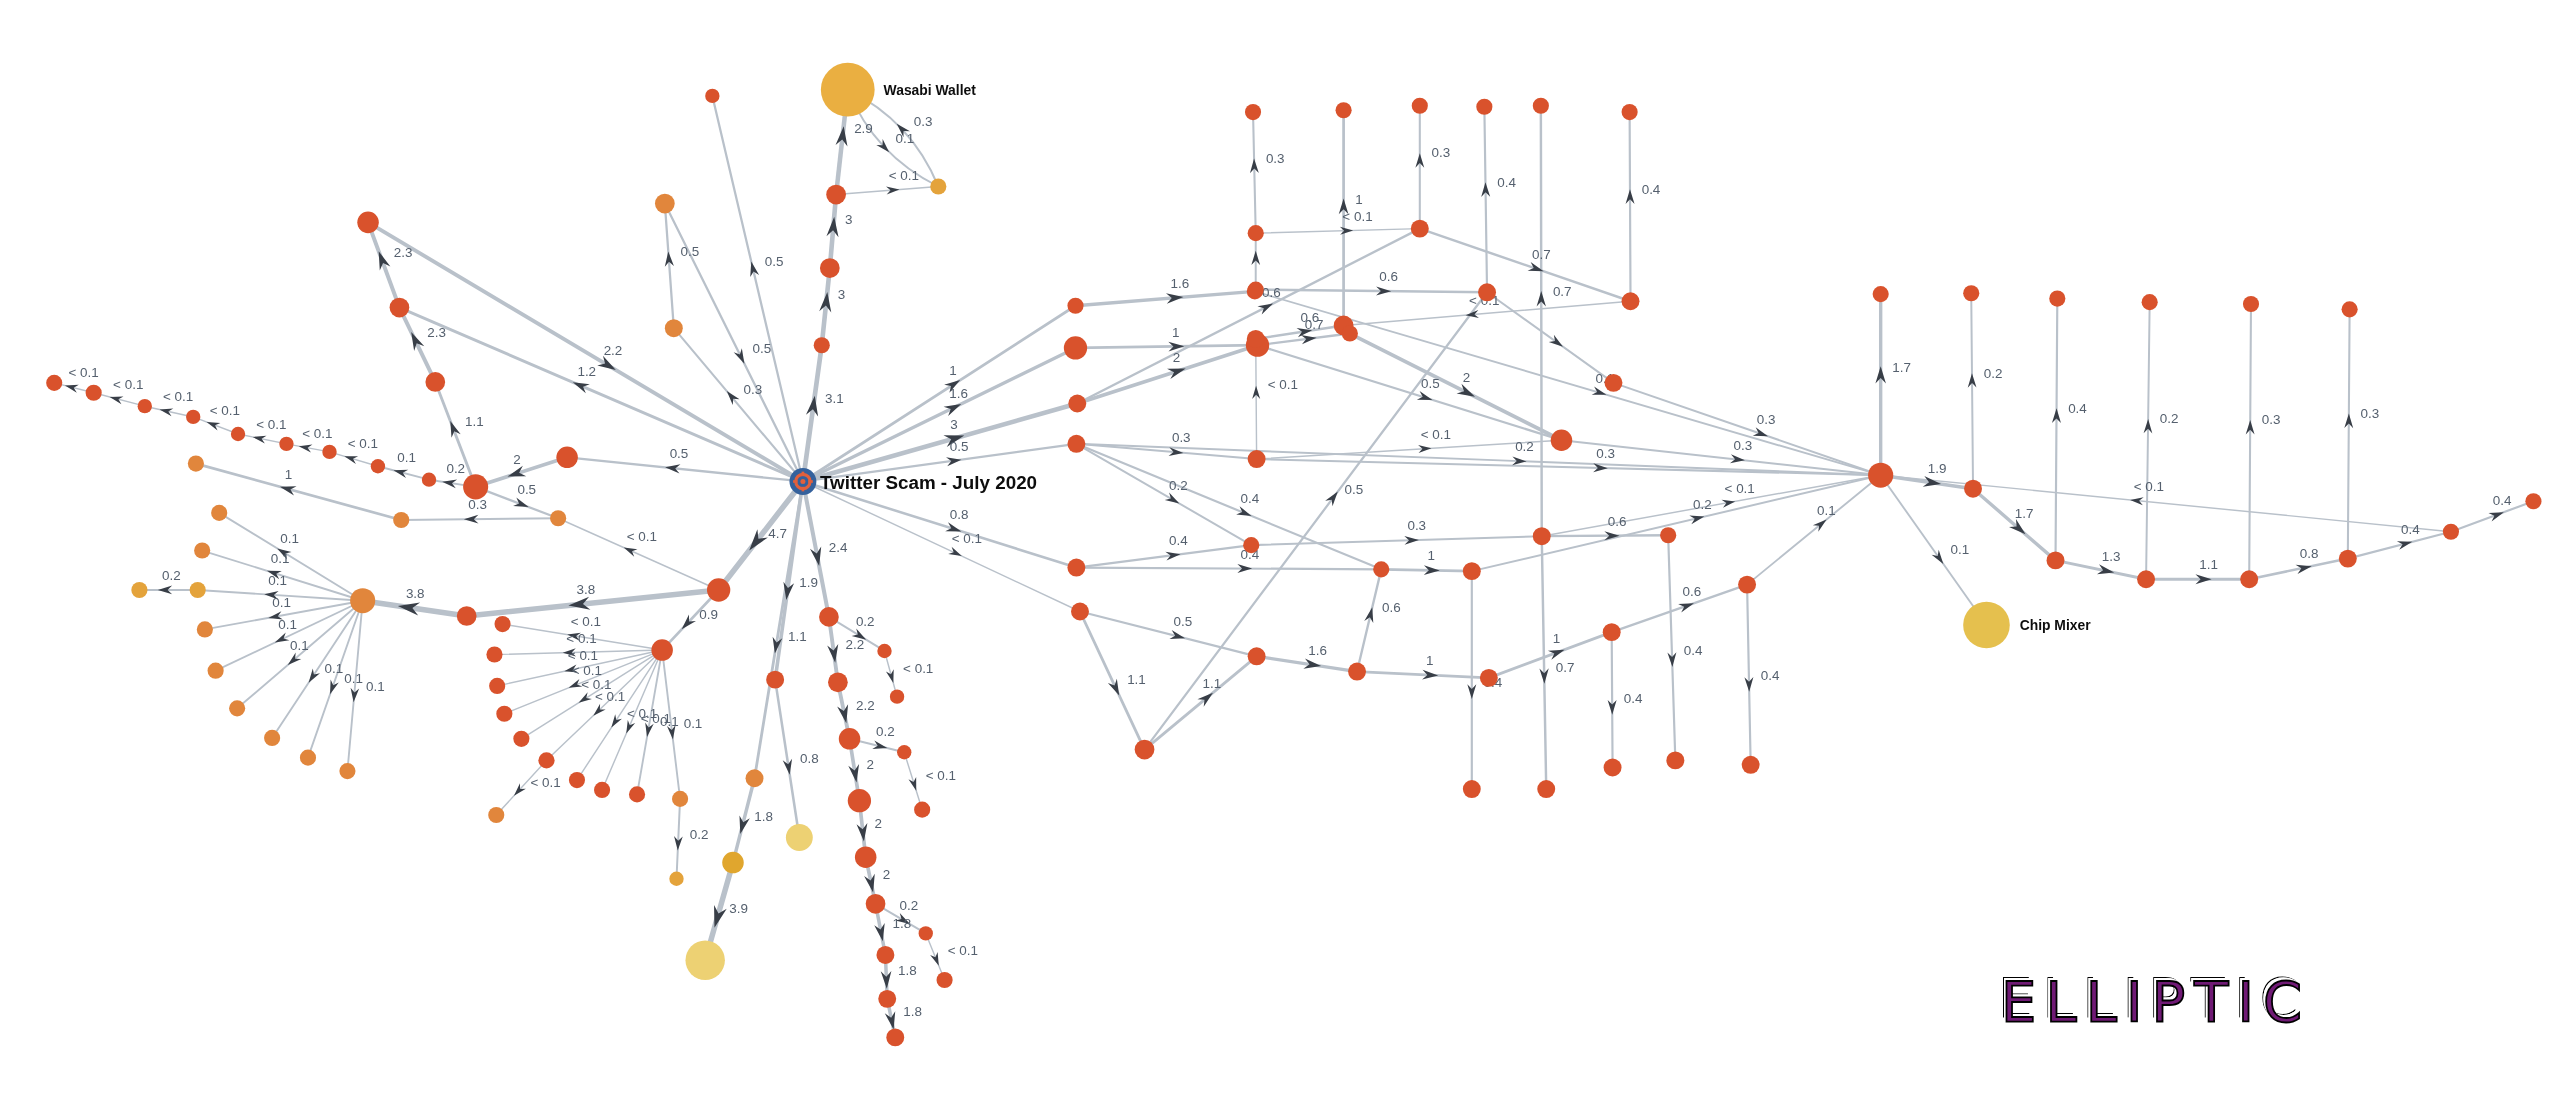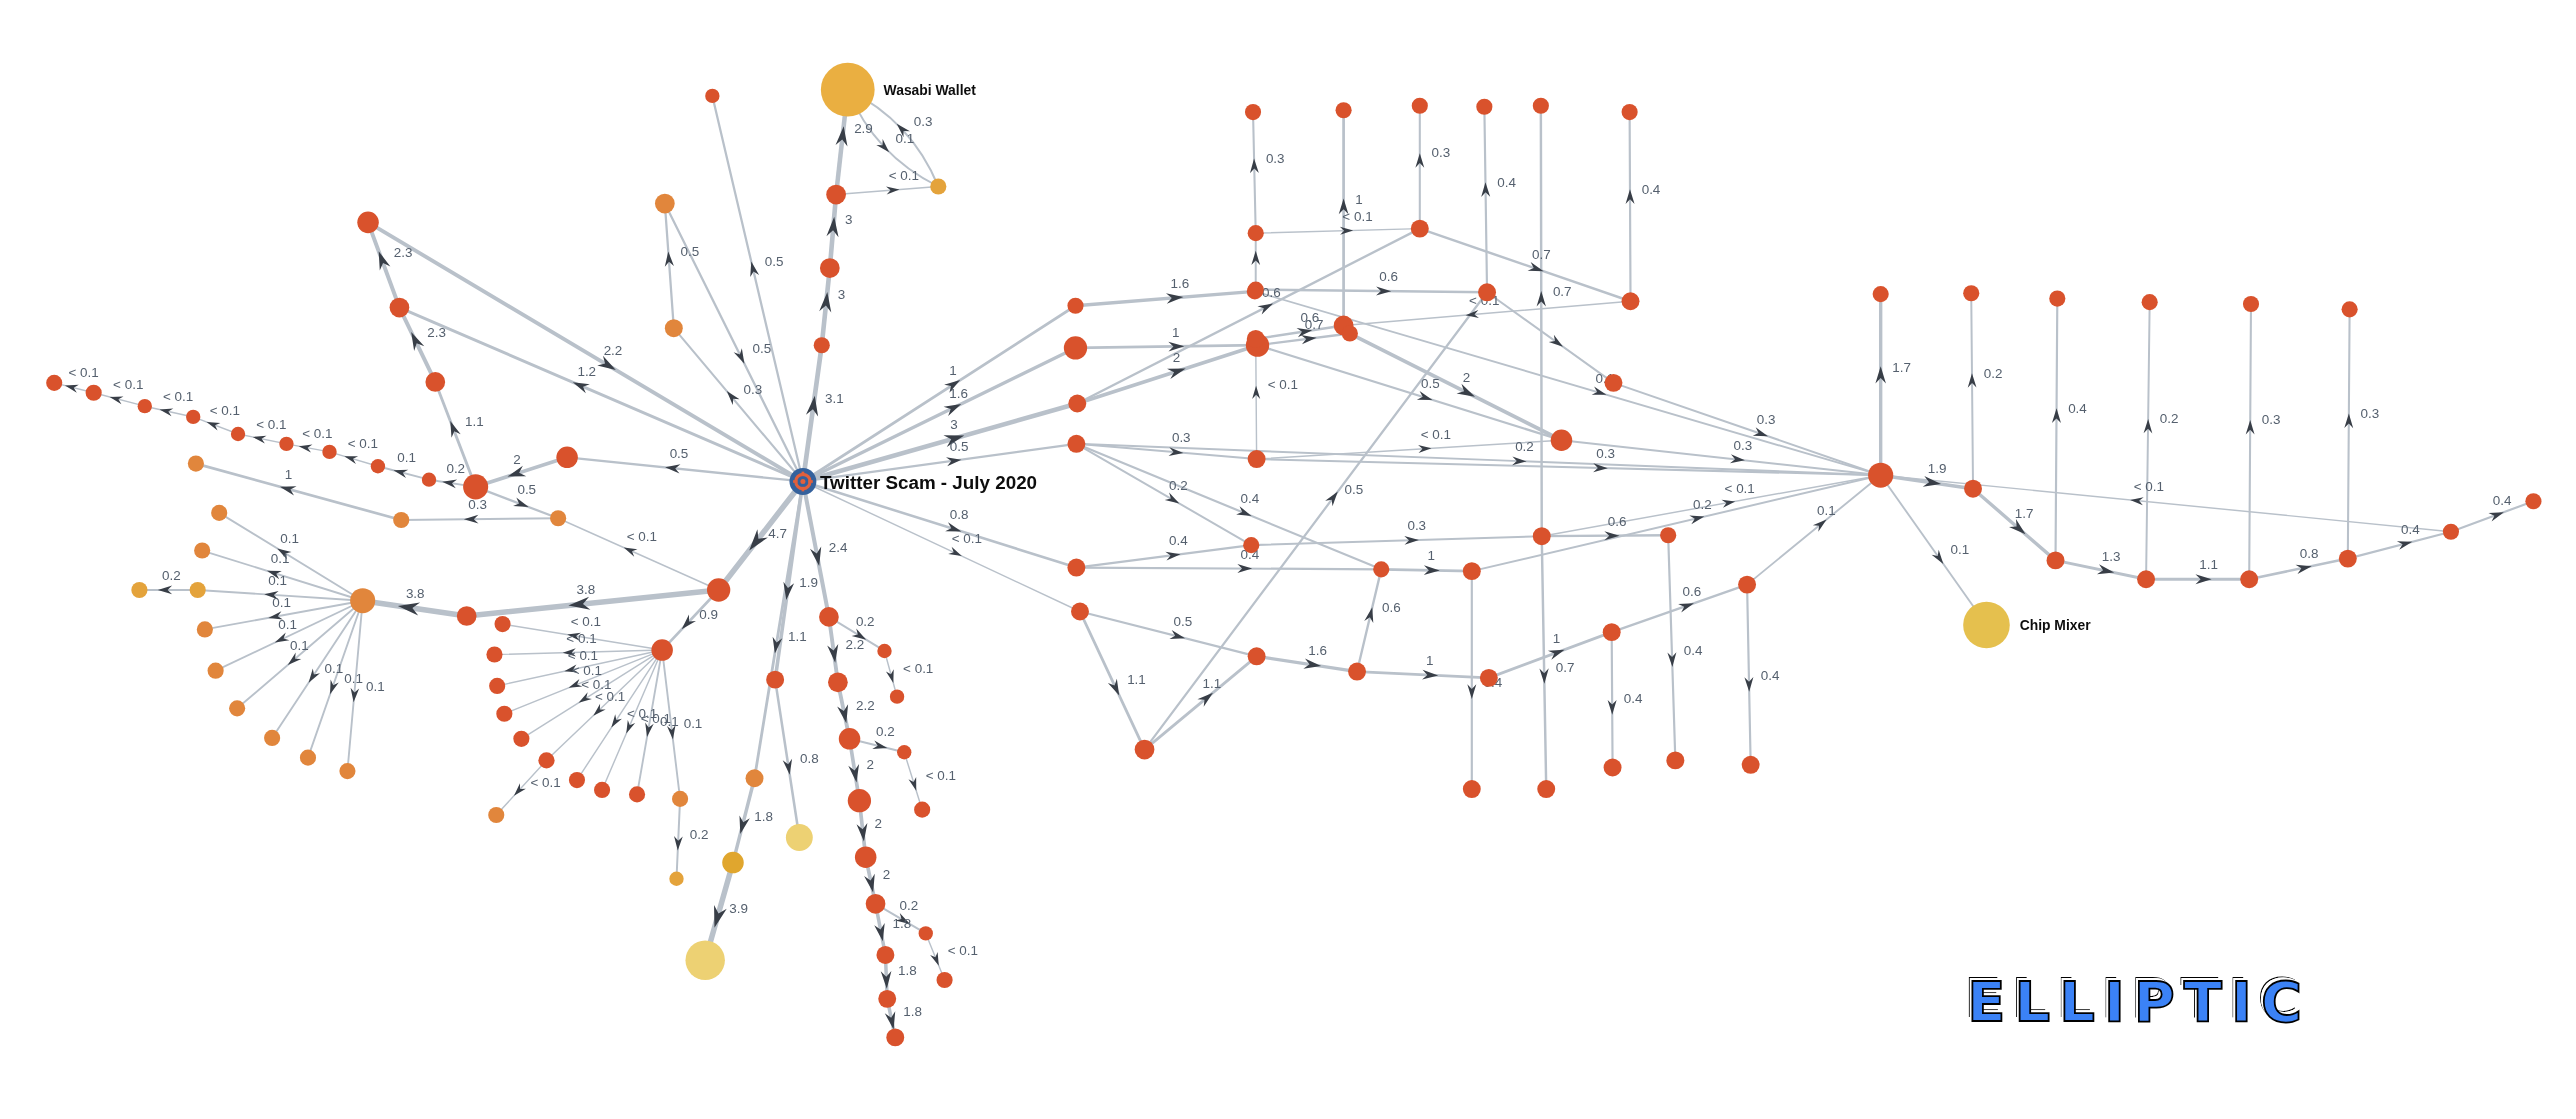--- a/index.html
+++ b/index.html
@@ -8,21 +8,21 @@
   svg{display:block;}
   .edge{stroke:#b9c1ca;fill:none;stroke-linecap:round;}
   .edge-label{font-family:"Liberation Sans","DejaVu Sans",sans-serif;font-size:15px;fill:#55606e;}
   .node-label{font-family:"Liberation Sans","DejaVu Sans",sans-serif;font-weight:bold;fill:#0d0d0d;}
   .title-label{font-size:21px;}
   .entity-label{font-size:15.5px;}
   .arrow{fill:#383e47;}
   .logo{
     position:absolute;right:265px;bottom:85px;
     font-family:"DejaVu Sans","Liberation Sans",sans-serif;
-    font-weight:700;font-size:56px;letter-spacing:9px;color:#3b82f6;
+    font-weight:400;font-size:56px;letter-spacing:9px;color:#701a75;
     text-shadow:-2.7px -2.7px 0 #fff,-2.7px -2.7px 0 #fff,-3.6px -3.6px 0 #000;
     -webkit-text-stroke:1.8px #000;
   }
 </style>
 </head>
 <body>
 
 <div class="stage">
   <svg id="graph-svg" width="2576" height="1119" viewBox="0 0 2872 1248">
       <g>

